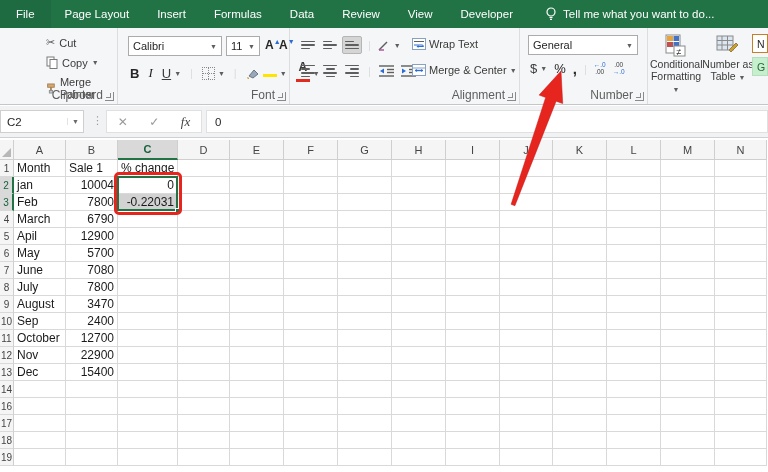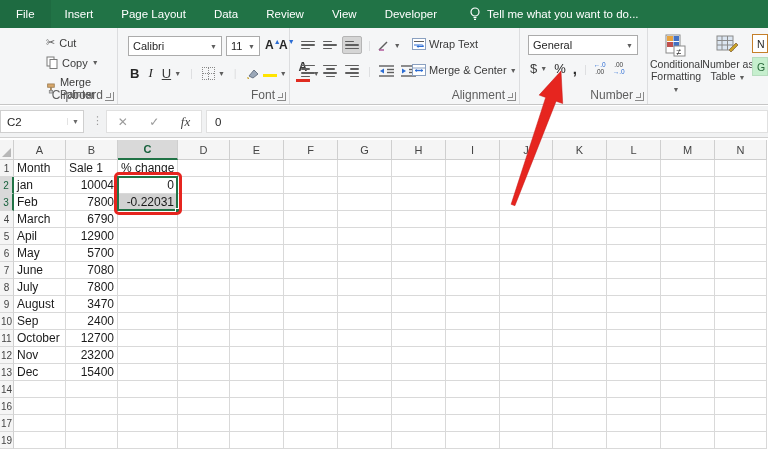--- a/index.html
+++ b/index.html
@@ -85,22 +85,23 @@
   .arrow-svg { position:absolute; left:0; top:0; pointer-events:none; z-index:50; }
 
   svg.mini { display:inline-block; vertical-align:middle; }
 </style>
 </head>
 <body>
 
 <div class="tabstrip">
   <div id="tabs-container" style="display:flex;">
       <div class="tab file">File</div>
+      <div class="tab">Page Layout</div>
       <div class="tab">Insert</div>
-      <div class="tab">Page Layout</div>
+      <div class="tab">Formulas</div>
       <div class="tab">Data</div>
       <div class="tab">Review</div>
       <div class="tab">View</div>
       <div class="tab">Developer</div>
     </div>
   <div class="tellme">
     <svg class="mini" width="12" height="14" viewBox="0 0 12 14">
       <circle cx="6" cy="5" r="4" fill="none" stroke="#fff" stroke-width="1.2"></circle>
       <line x1="4.5" y1="10.5" x2="7.5" y2="10.5" stroke="#fff" stroke-width="1.2"></line>
       <line x1="5" y1="12.3" x2="7" y2="12.3" stroke="#fff" stroke-width="1.2"></line>
@@ -560,21 +561,21 @@
         <div class="cell" style="width: 54px;"></div>
         <div class="cell" style="width: 53px;"></div>
         <div class="cell" style="width: 54px;"></div>
         <div class="cell" style="width: 54px;"></div>
         <div class="cell" style="width: 54px;"></div>
         <div class="cell" style="width: 52px;"></div>
       </div>
       <div class="grid-row">
         <div class="rowhdr">12</div>
         <div class="cell" style="width: 52px;">Nov</div>
-        <div class="cell num" style="width: 52px;">23200</div>
+        <div class="cell num" style="width: 52px;">22900</div>
         <div class="cell" style="width: 60px;"></div>
         <div class="cell" style="width: 52px;"></div>
         <div class="cell" style="width: 54px;"></div>
         <div class="cell" style="width: 54px;"></div>
         <div class="cell" style="width: 54px;"></div>
         <div class="cell" style="width: 54px;"></div>
         <div class="cell" style="width: 54px;"></div>
         <div class="cell" style="width: 53px;"></div>
         <div class="cell" style="width: 54px;"></div>
         <div class="cell" style="width: 54px;"></div>
@@ -627,20 +628,37 @@
         <div class="cell" style="width: 54px;"></div>
         <div class="cell" style="width: 54px;"></div>
         <div class="cell" style="width: 53px;"></div>
         <div class="cell" style="width: 54px;"></div>
         <div class="cell" style="width: 54px;"></div>
         <div class="cell" style="width: 54px;"></div>
         <div class="cell" style="width: 52px;"></div>
       </div>
       <div class="grid-row">
         <div class="rowhdr">17</div>
+        <div class="cell" style="width: 52px;"></div>
+        <div class="cell" style="width: 52px;"></div>
+        <div class="cell" style="width: 60px;"></div>
+        <div class="cell" style="width: 52px;"></div>
+        <div class="cell" style="width: 54px;"></div>
+        <div class="cell" style="width: 54px;"></div>
+        <div class="cell" style="width: 54px;"></div>
+        <div class="cell" style="width: 54px;"></div>
+        <div class="cell" style="width: 54px;"></div>
+        <div class="cell" style="width: 53px;"></div>
+        <div class="cell" style="width: 54px;"></div>
+        <div class="cell" style="width: 54px;"></div>
+        <div class="cell" style="width: 54px;"></div>
+        <div class="cell" style="width: 52px;"></div>
+      </div>
+      <div class="grid-row">
+        <div class="rowhdr">18</div>
         <div class="cell" style="width: 52px;"></div>
         <div class="cell" style="width: 52px;"></div>
         <div class="cell" style="width: 60px;"></div>
         <div class="cell" style="width: 52px;"></div>
         <div class="cell" style="width: 54px;"></div>
         <div class="cell" style="width: 54px;"></div>
         <div class="cell" style="width: 54px;"></div>
         <div class="cell" style="width: 54px;"></div>
         <div class="cell" style="width: 54px;"></div>
         <div class="cell" style="width: 53px;"></div>

